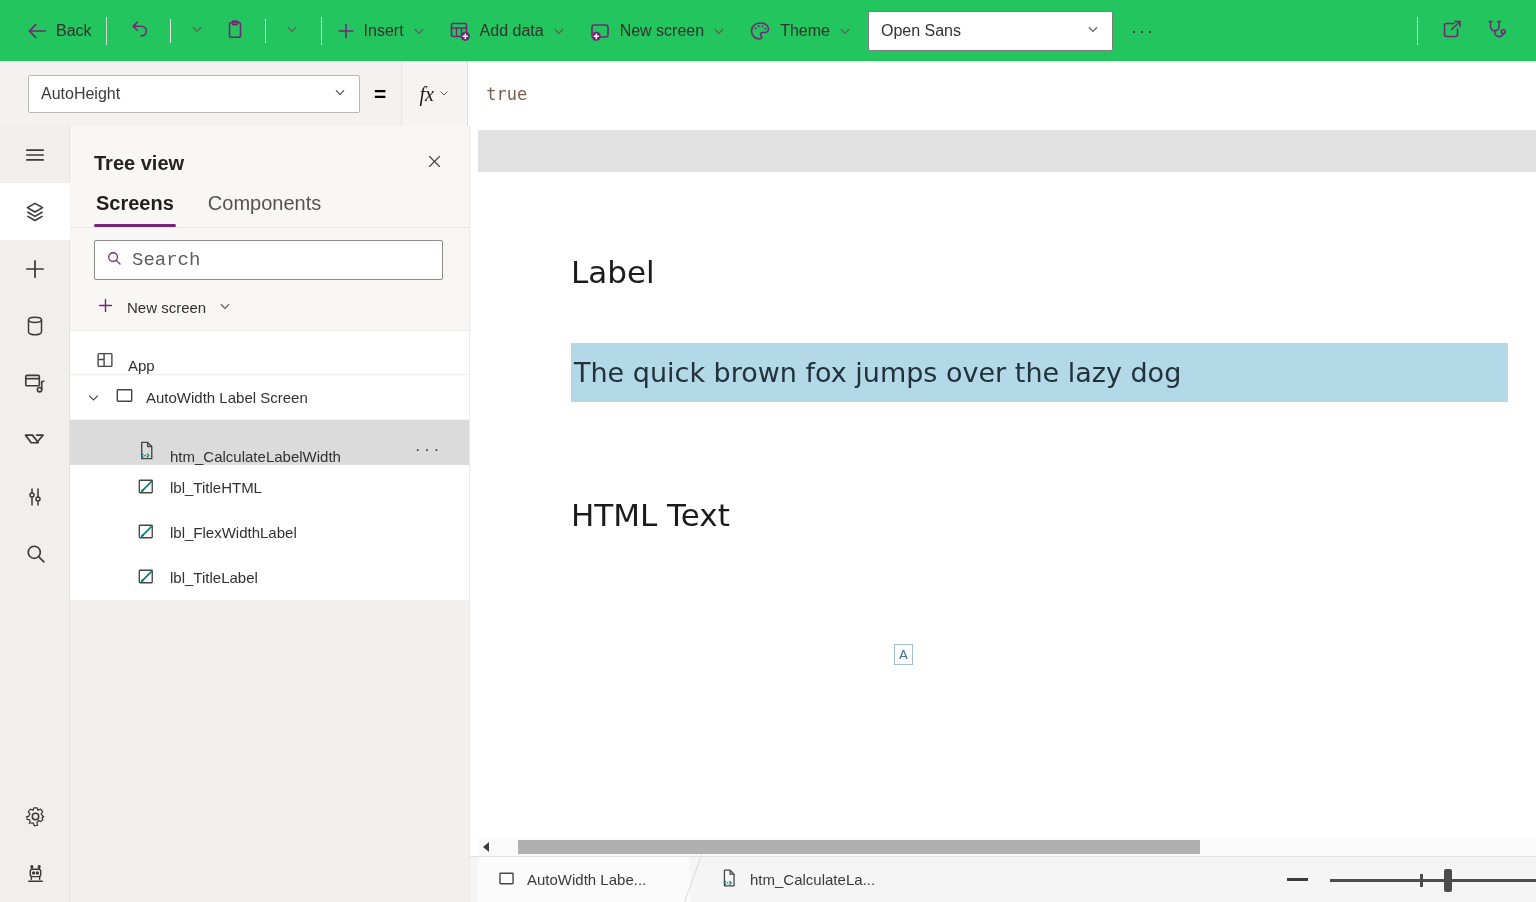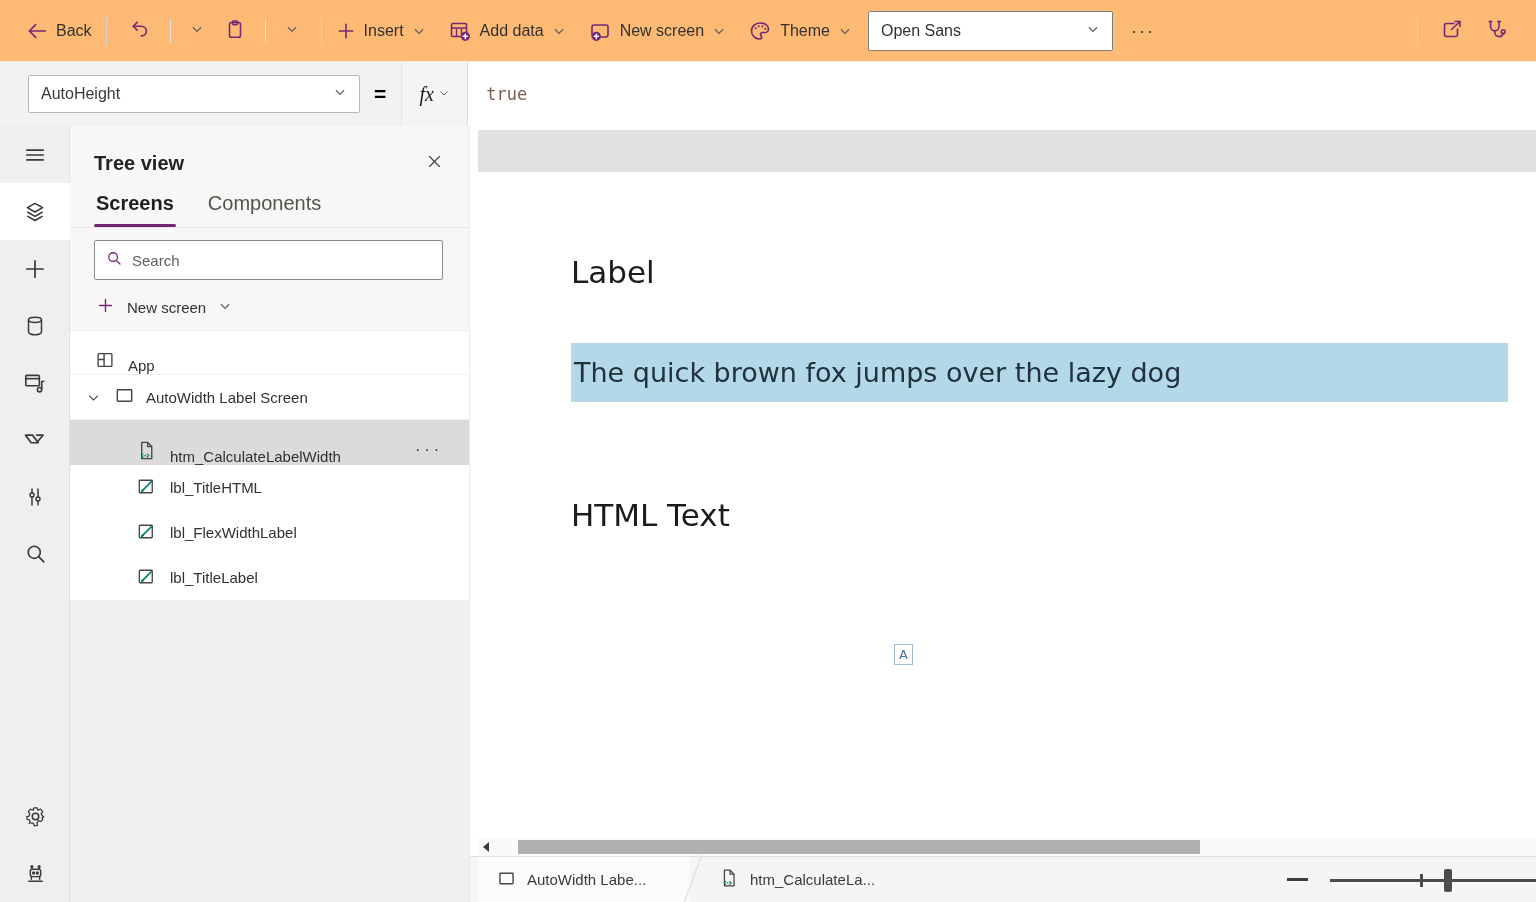--- a/index.html
+++ b/index.html
@@ -1,20 +1,20 @@
 <!DOCTYPE html>
 <html><head>
 <meta charset="utf-8">
 <style>
   * { box-sizing: border-box; margin:0; padding:0; }
   html,body { width:1536px; height:902px; overflow:hidden; background:#fff;
               font-family:"Liberation Sans", sans-serif; color:#323130; }
 
   
-  .topbar { height:62px; background:#fdba74; display:flex; align-items:center;
+  .topbar { height:62px; background:#22c55e; display:flex; align-items:center;
             padding:0 18px 0 24px; border-bottom:1px solid #ededec; }
   .tb-btn { display:flex; align-items:center; gap:8px; background:none; border:none;
             font-family:inherit; font-size:16px; color:#323130; cursor:pointer; padding:4px 2px; }
   .tb-btn svg { display:block; }
   .sep { width:1px; height:28px; background:#d6d4d2; margin:0 12px; flex:none; }
   .sep.mini { height:24px; background:#e4e2e0; margin:0 9px; }
   .chev { color:#605e5c; }
   .font-select { width:245px; height:40px; border:1px solid #7f7d7b; border-radius:2px;
                  display:flex; align-items:center; padding:0 12px; margin-left:14px;
                  font-size:16px; color:#323130; background:#fff; cursor:pointer; }
@@ -60,21 +60,21 @@
   .tabs { display:flex; gap:30px; padding:0 24px; margin-top:6px; height:44px;
           border-bottom:1px solid #e8e6e3; align-items:flex-end; }
   .tab { background:none; border:none; cursor:pointer; font-family:inherit; font-size:20px;
          color:#55534f; padding:0 2px 12px 2px; position:relative; }
   .tab.active { font-weight:bold; color:#201f1e; }
   .tab.active::after { content:""; position:absolute; left:0; right:0; bottom:0;
                        height:3px; background:#742774; border-radius:2px; }
   .search-wrap { margin:12px 26px 0 24px; height:40px; background:#fff;
                  border:1px solid #8d8b88; border-radius:2px; display:flex; align-items:center;
                  padding:0 10px; gap:9px; }
-  .search-wrap input { border:none; outline:none; flex:1; font-family:Liberation Sans, sans-serif; font-size:15px;
+  .search-wrap input { border:none; outline:none; flex:1; font-family:Liberation Mono, monospace; font-size:19px;
                        color:#323130; background:transparent; }
   .search-wrap input::placeholder { color:#605e5c; }
   .newscreen-row { display:flex; align-items:center; gap:12px; margin:12px 0 8px 26px;
                    background:none; border:none; cursor:pointer; font-family:inherit;
                    font-size:15px; color:#323130; height:30px; }
   .tree { background:#fff; }
   .trow { height:45px; display:flex; align-items:center; gap:12px; font-size:15px;
           color:#323130; cursor:pointer; background:#fff; }
   .trow.app-row { border-top:1px solid #f0efec; border-bottom:1px solid #f0efec; padding-left:24px;align-items:flex-end; }
   .trow.screen-row { border-bottom:1px solid #f3f2f0; padding-left:14px; gap:10px; }

